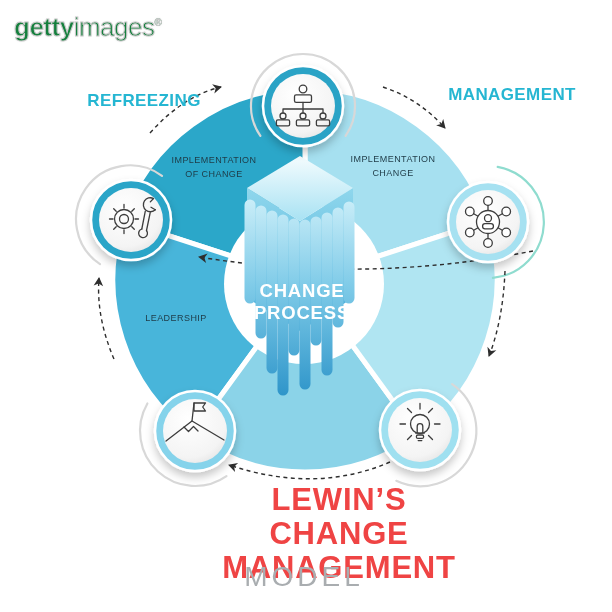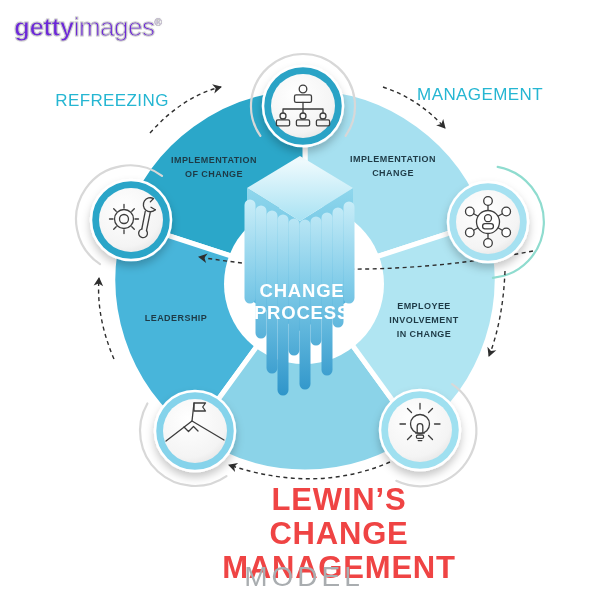--- a/index.html
+++ b/index.html
@@ -1,26 +1,26 @@
 <!DOCTYPE html>
 <html><head>
 <meta charset="utf-8">
 <style>
   html,body{margin:0;padding:0;background:#ffffff;}
   .stage{position:relative;width:612px;height:612px;background:#ffffff;overflow:hidden;
          font-family:"Liberation Sans",sans-serif;}
   .stage svg{position:absolute;left:0;top:0;}
   .lbl{position:absolute;transform:translate(-50%,-50%);text-align:center;
        white-space:pre-line;pointer-events:none;}
-  .seg-lbl{font-size:9px;line-height:1.55;letter-spacing:.45px;color:#1E3A46;font-weight:700;}
-  .phase-lbl{font-size:17px;font-weight:400;letter-spacing:.4px;color:#25B6D2;}
+  .seg-lbl{font-size:9px;line-height:1.55;letter-spacing:.45px;color:#1E3A46;font-weight:400;}
+  .phase-lbl{font-size:17px;font-weight:700;letter-spacing:.4px;color:#25B6D2;margin-left:32px;}
   .center-lbl{font-size:18.5px;font-weight:700;letter-spacing:.8px;line-height:1.18;color:#ffffff;}
   .title-main{font-size:31px;font-weight:700;letter-spacing:.8px;line-height:1.1;color:#ef4444;margin-left:35px;}
   .title-sub{font-size:28px;font-weight:400;letter-spacing:4px;color:#A9ADB0;}
-  .watermark{position:absolute;left:14px;top:12px;font-size:26px;color:#6d28d9;
+  .watermark{position:absolute;left:14px;top:12px;font-size:26px;color:#15803d;
              -webkit-text-stroke:1px #c9c9c9;text-shadow:0 0 2px rgba(170,170,170,.45);}
   .watermark .wm-bold{font-weight:700;letter-spacing:-.5px;}
   .watermark .wm-light{font-weight:400;letter-spacing:-.5px;}
   .watermark .wm-reg{font-size:10px;vertical-align:super;-webkit-text-stroke:.6px #c9c9c9;}
 </style>
 </head>
 <body>
 
 <div class="stage">
 
@@ -171,23 +171,20 @@
 
 <div class="watermark"><span class="wm-bold">getty</span><span class="wm-light">images</span><span class="wm-reg">®</span></div>
 
 <div class="lbl phase-lbl" style="left:112px;top:101px">REFREEZING</div>
 <div class="lbl phase-lbl" style="left:480px;top:95px">MANAGEMENT</div>
 
 <div class="lbl seg-lbl" style="left:214px;top:168px">IMPLEMENTATION
 OF CHANGE</div>
 <div class="lbl seg-lbl" style="left:393px;top:167px">IMPLEMENTATION
 CHANGE</div>
-<div class="lbl seg-lbl" style="left:424px;top:321px">EMPLOYEE
-INVOLVEMENT
-IN CHANGE</div>
 <div class="lbl seg-lbl" style="left:176px;top:319px">LEADERSHIP</div>
 
 <div class="lbl center-lbl" style="left:302px;top:302px">CHANGE
 PROCESS</div>
 
 <div class="lbl title-main" style="left:304px;top:534px">LEWIN’S CHANGE
 MANAGEMENT</div>
 <div class="lbl title-sub" style="left:304px;top:577px">MODEL</div>
 
 </div>

